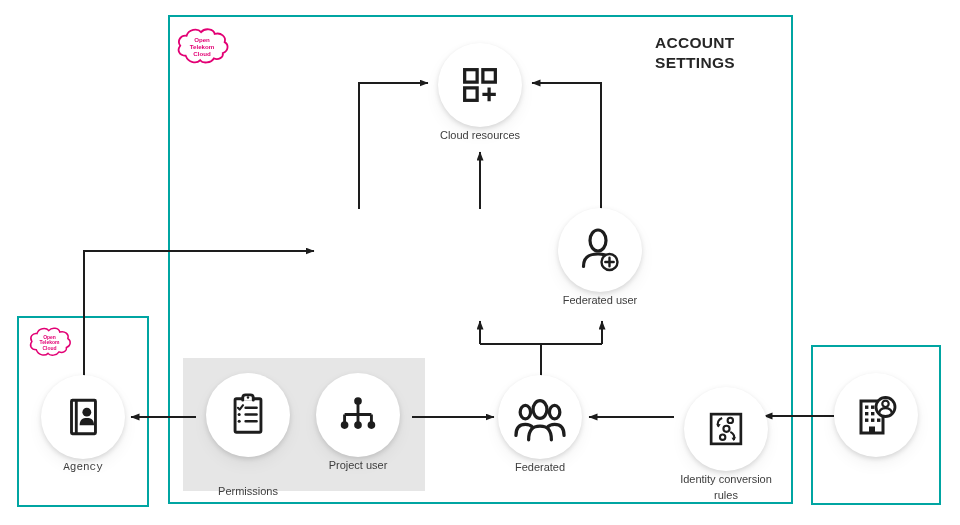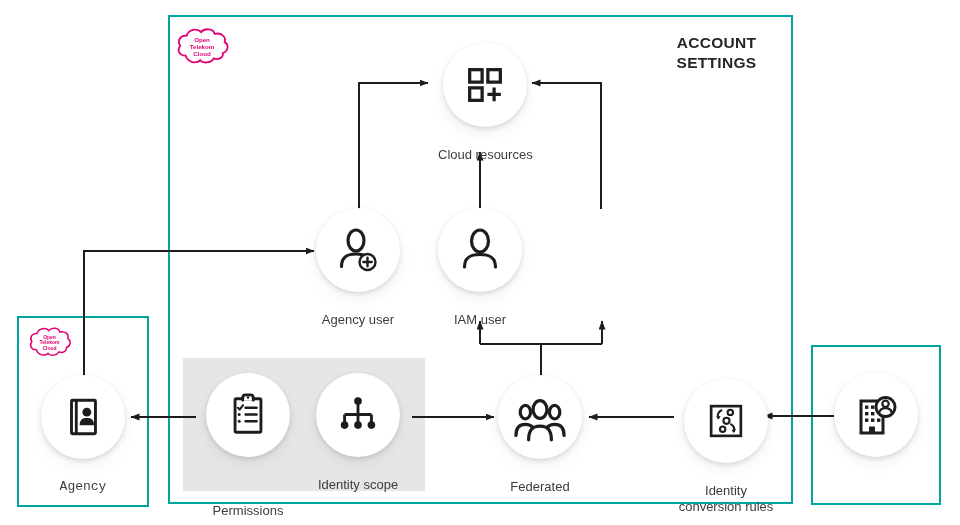--- a/index.html
+++ b/index.html
@@ -8,26 +8,26 @@
   .box{position:absolute;box-sizing:border-box;border:2px solid #00a5a2;background:transparent;z-index:1;}
   .main-box{left:168px;top:15px;width:625px;height:489px;}
   .left-box{left:17px;top:316px;width:132px;height:191px;}
   .right-box{left:811px;top:345px;width:130px;height:160px;}
   .panel{position:absolute;left:183px;top:358px;width:242px;height:133px;background:#e6e6e6;z-index:1;}
   .edges{position:absolute;left:0;top:0;z-index:2;pointer-events:none;}
   .node{position:absolute;display:flex;flex-direction:column;align-items:center;z-index:3;}
   .circle{width:84px;height:84px;border-radius:50%;background:#fff;
           box-shadow:0 2px 5px rgba(0,0,0,.13),0 7px 16px rgba(0,0,0,.05);
           display:flex;align-items:center;justify-content:center;}
-  .label{margin-top:20px;font-size:13px;color:#3d3d3d;text-align:center;
+  .label{margin-top:1px;font-size:11px;color:#3d3d3d;text-align:center;
          white-space:nowrap;line-height:15.5px;}
   .wrap .label{white-space:normal;}
   .wrap-idr .label{width:104px;}
   .wrap-fd .label{width:80px;}
-  .title{position:absolute;left:655px;top:33px;width:123px;text-align:center;
+  .title{position:absolute;left:655px;top:33px;width:123px;text-align:left;
          font-size:15.5px;font-weight:bold;color:#262626;line-height:19.5px;
          letter-spacing:.3px;z-index:4;}
   .logo{position:absolute;z-index:4;}
   .logo-main{left:173px;top:24px;width:58px;}
   .logo-small{left:26px;top:324px;width:47px;}
   .logo text{font-family:"Liberation Sans",sans-serif;font-weight:bold;fill:#e20074;}
 </style>
 </head>
 <body>
 
@@ -80,42 +80,33 @@
       <svg width="46" height="46" viewBox="0 0 48 48" fill="none" stroke="#1d1d1d" stroke-width="3.4">
         <rect x="8" y="8" width="13" height="13"></rect>
         <rect x="27" y="8" width="13" height="13"></rect>
         <rect x="8" y="27" width="13" height="13"></rect>
         <path d="M33.5 26.5 V41 M26.5 33.8 H40.5"></path>
       </svg>
     </div>
     <div class="label">Cloud resources</div>
   </div>
 
-  <div class="node" style="left:316px;top:208px;">
+
+
+  <div class="node" style="left:558px;top:208px;">
     <div class="circle">
       <svg width="48" height="48" viewBox="0 0 48 48" fill="none" stroke="#1d1d1d" stroke-width="3.2" stroke-linecap="round">
         <ellipse cx="22" cy="14.5" rx="8" ry="10.5"></ellipse>
         <path d="M7.5 40.5 C7.5 31 13 28 22 28 C27 28 30.5 29 32.5 31"></path>
         <circle cx="33.5" cy="36" r="8" fill="#fff" stroke-width="2.4"></circle>
         <path d="M33.5 31.8 V40.2 M29.3 36 H37.7" stroke-width="2.4"></path>
       </svg>
     </div>
-    <div class="label">Agency user</div>
+    <div class="label">Federated user</div>
   </div>
-
-  <div class="node" style="left:438px;top:208px;">
-    <div class="circle">
-      <svg width="48" height="48" viewBox="0 0 48 48" fill="none" stroke="#1d1d1d" stroke-width="3.2" stroke-linecap="round">
-        <ellipse cx="24" cy="15" rx="8.5" ry="11"></ellipse>
-        <path d="M8.5 41 C8.5 31.5 14 28.5 24 28.5 C34 28.5 39.5 31.5 39.5 41"></path>
-      </svg>
-    </div>
-    <div class="label">IAM user</div>
-  </div>
-
 
   <div class="node" style="left:498px;top:375px;">
     <div class="circle">
       <svg width="52" height="52" viewBox="0 0 48 48" fill="none" stroke="#1d1d1d" stroke-width="3" stroke-linecap="round">
         <ellipse cx="10.5" cy="19.5" rx="4.8" ry="6.2"></ellipse>
         <ellipse cx="37.5" cy="19.5" rx="4.8" ry="6.2"></ellipse>
         <ellipse cx="24" cy="17" rx="6.4" ry="8.2"></ellipse>
         <path d="M1.8 41 C1.8 33.5 5.8 30.8 10.5 30.8 C13.5 30.8 15.8 31.8 17.3 33.6"></path>
         <path d="M46.2 41 C46.2 33.5 42.2 30.8 37.5 30.8 C34.5 30.8 32.2 31.8 30.7 33.6"></path>
         <path d="M13.5 45 C13.5 35.5 17.5 32.5 24 32.5 C30.5 32.5 34.5 35.5 34.5 45"></path>
@@ -142,36 +133,36 @@
   <div class="node" style="left:316px;top:373px;">
     <div class="circle">
       <svg width="46" height="46" viewBox="0 0 48 48" fill="none" stroke="#1d1d1d" stroke-width="3">
         <path d="M24 12 V23.5 M10 23.5 H38 M10 23.5 V32 M24 23.5 V32 M38 23.5 V32"></path>
         <circle cx="24" cy="9.5" r="4" fill="#1d1d1d" stroke="none"></circle>
         <circle cx="10" cy="34.5" r="4" fill="#1d1d1d" stroke="none"></circle>
         <circle cx="24" cy="34.5" r="4" fill="#1d1d1d" stroke="none"></circle>
         <circle cx="38" cy="34.5" r="4" fill="#1d1d1d" stroke="none"></circle>
       </svg>
     </div>
-    <div class="label">Identity scope</div>
+    <div class="label">Project user</div>
   </div>
 
   <div class="node" style="left:41px;top:375px;font-family:Liberation Mono, monospace;">
     <div class="circle">
       <svg width="46" height="46" viewBox="0 0 48 48" fill="none" stroke="#1d1d1d" stroke-width="3" stroke-linejoin="round">
         <rect x="12" y="6.5" width="25" height="35" rx="1"></rect>
         <path d="M17 6.5 V41.5"></path>
         <circle cx="28" cy="19" r="4.6" fill="#1d1d1d" stroke="none"></circle>
         <path d="M20.5 32.5 C20.5 26.5 23.5 25 28 25 C32.5 25 35.5 26.5 35.5 32.5 Z" fill="#1d1d1d" stroke="none"></path>
       </svg>
     </div>
     <div class="label">Agency</div>
   </div>
 
-  <div class="node wrap wrap-idr" style="left:674px;top:379px;">
+  <div class="node wrap wrap-idr" style="left:674px;top:387px;">
     <div class="circle">
       <svg width="46" height="46" viewBox="0 0 48 48" fill="none" stroke="#1d1d1d" stroke-width="2.8">
         <rect x="8.5" y="8.5" width="31" height="31"></rect>
         <circle cx="28.5" cy="15" r="2.8" stroke-width="2.2"></circle>
         <circle cx="24.5" cy="23.8" r="3.2" stroke-width="2.2"></circle>
         <circle cx="20.5" cy="32.5" r="2.8" stroke-width="2.2"></circle>
         <path d="M20 12.5 C16 14 14.5 17.5 16 21.3" stroke-width="2.2"></path>
         <path d="M13.8 19.2 L16.3 22.4 L18.4 18.8 Z" fill="#1d1d1d" stroke="none"></path>
         <path d="M28.5 27 C32 28.8 33.3 31.8 32.2 35.3" stroke-width="2.2"></path>
         <path d="M34.6 32.6 L31.9 36.6 L29.8 33 Z" fill="#1d1d1d" stroke="none"></path>

